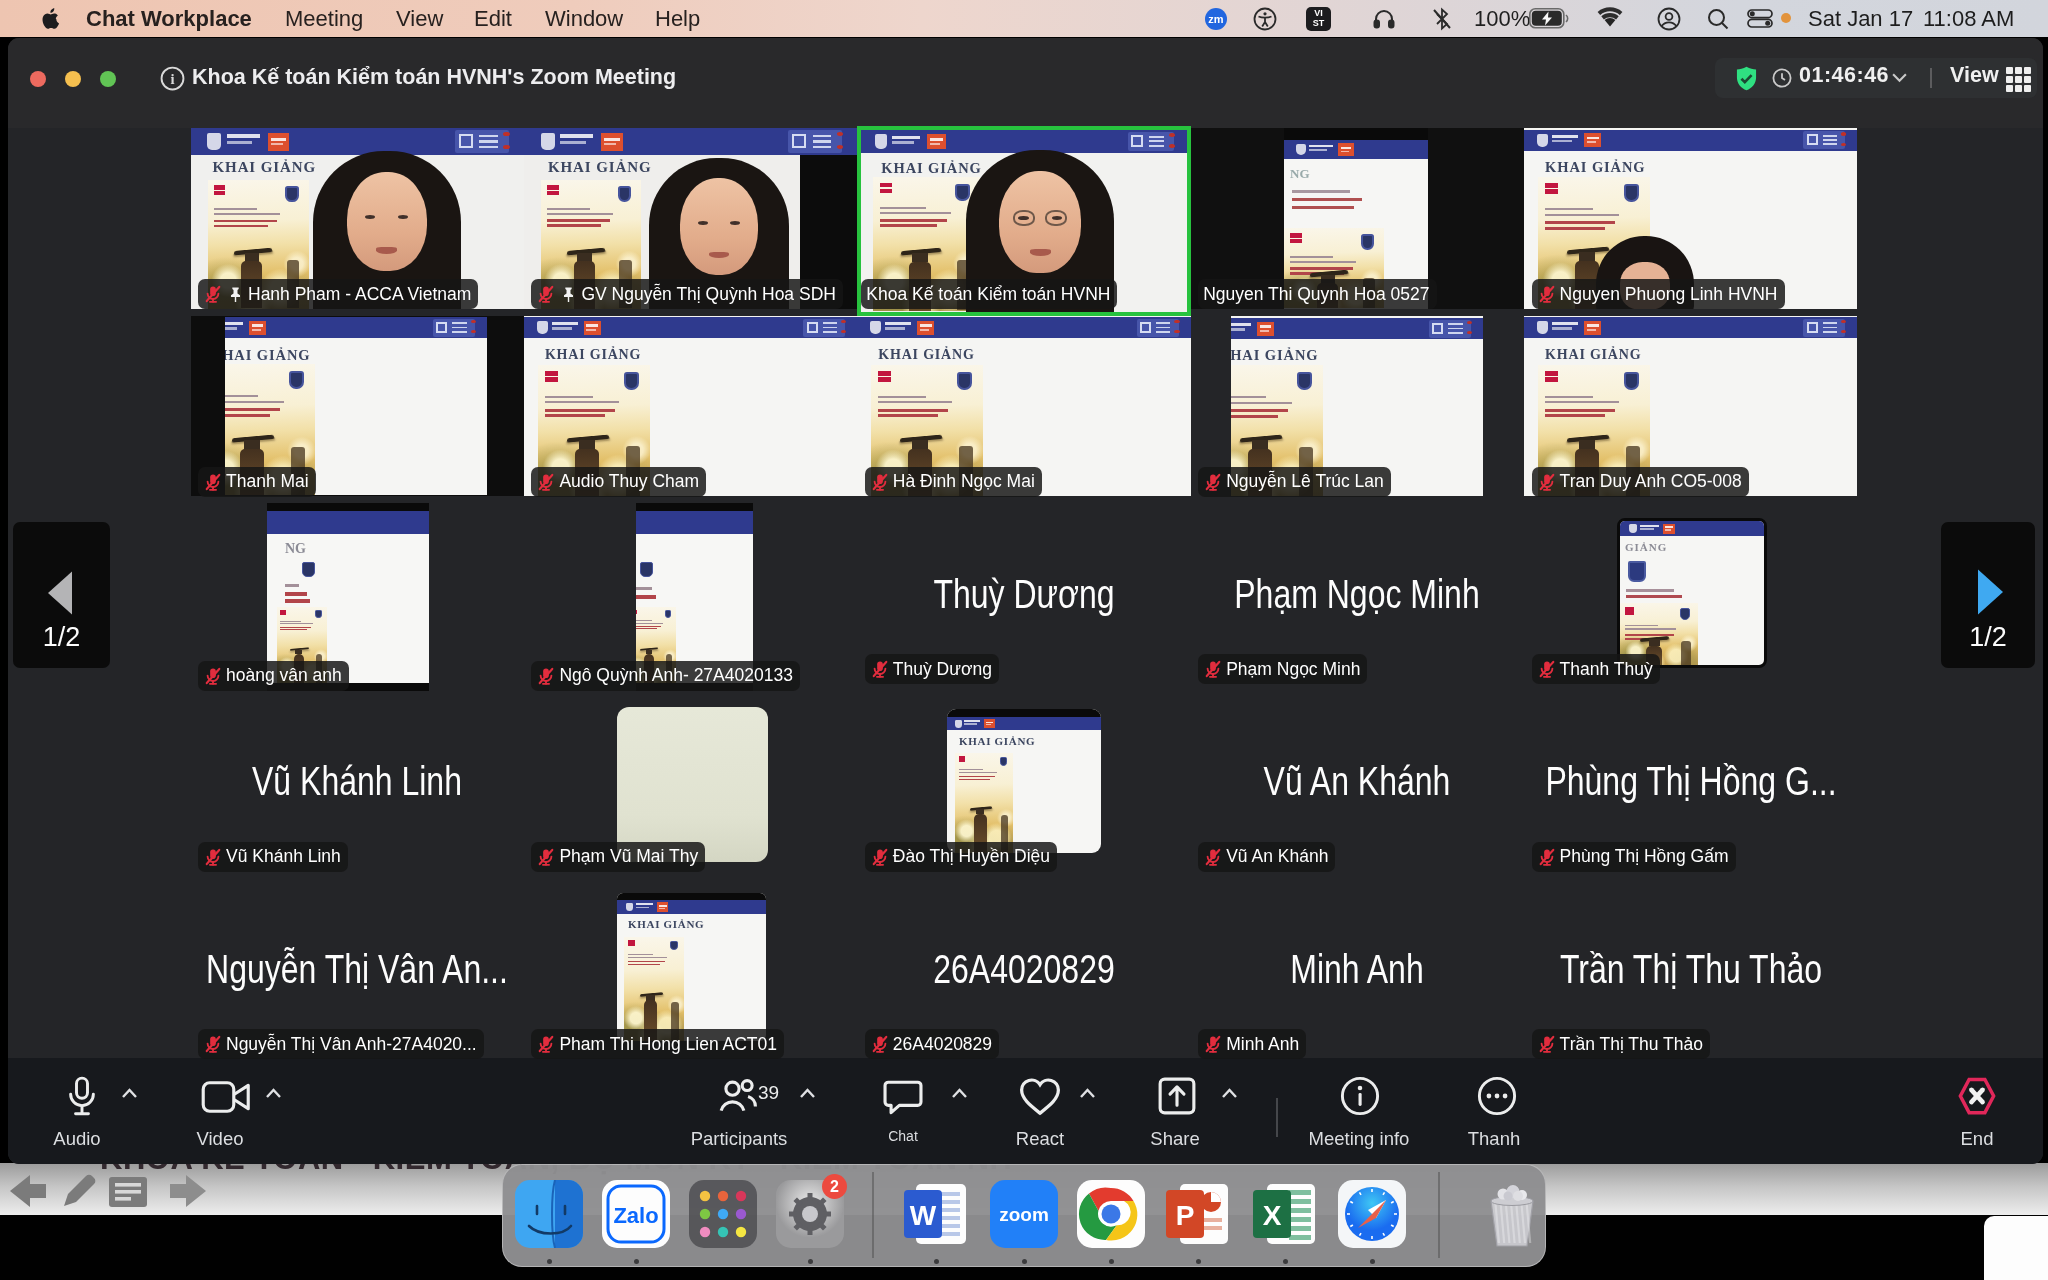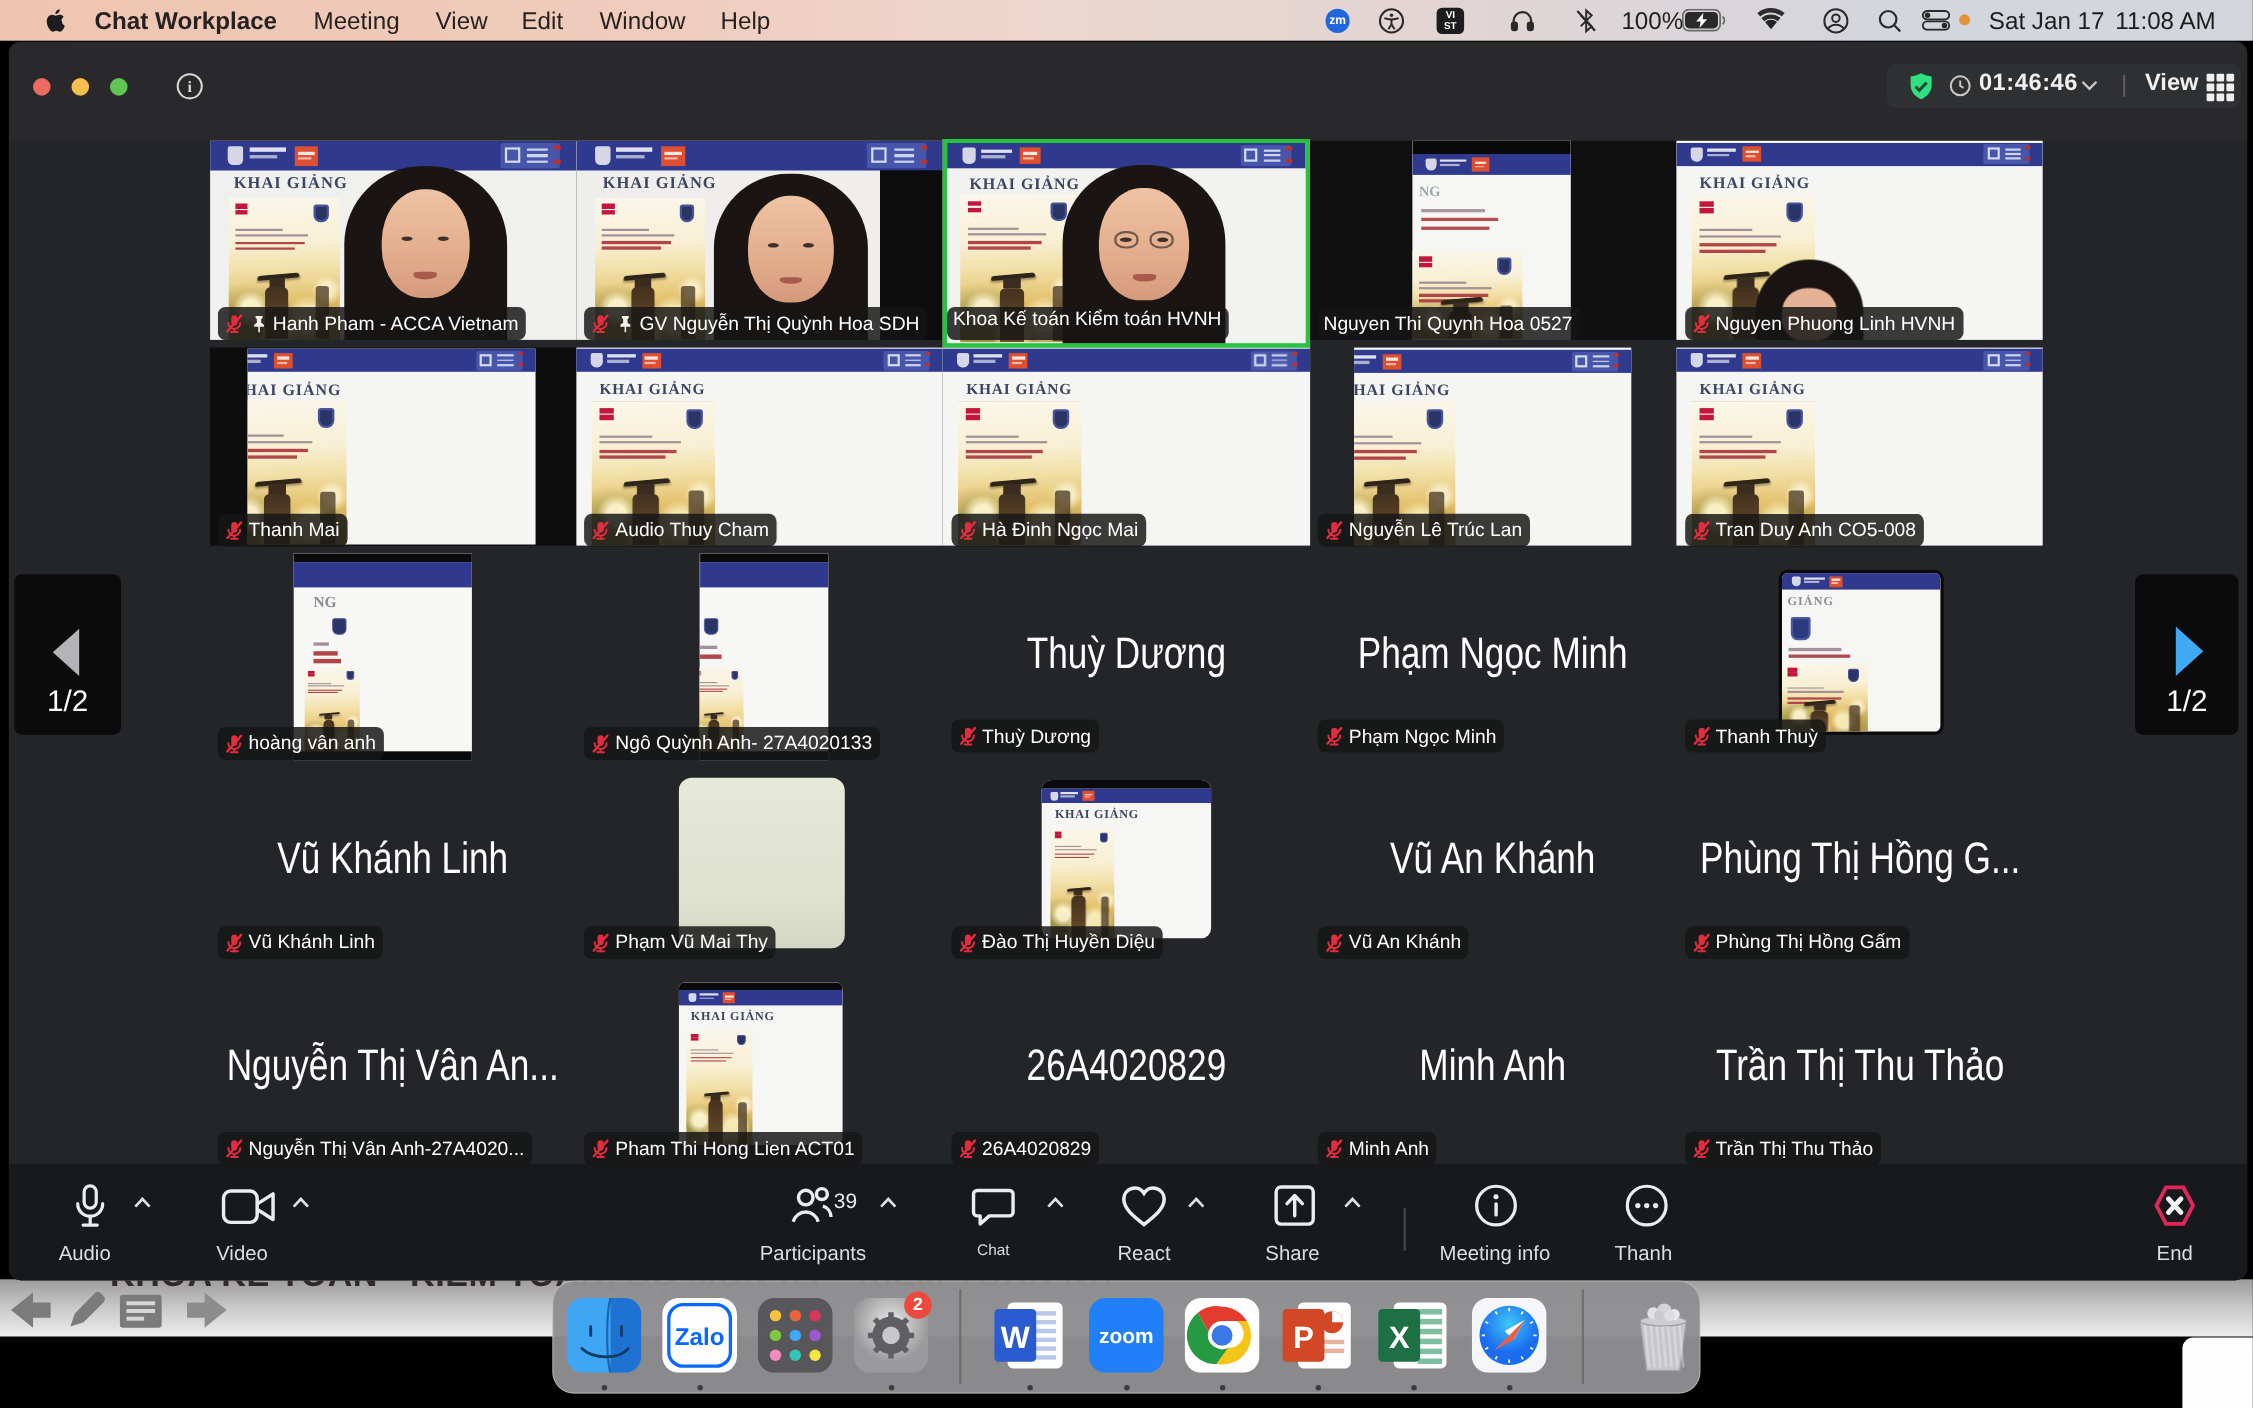--- a/index.html
+++ b/index.html
@@ -96,20 +96,21 @@
     <div style="position:absolute;left:0;top:0;width:2035px;height:90px;background:#29292b;"></div>
     <div style="position:absolute;left:21.5px;top:33px;width:16px;height:16px;border-radius:50%;background:#ed6a5f;"></div>
     <div style="position:absolute;left:56.5px;top:33px;width:16px;height:16px;border-radius:50%;background:#f5bf4f;"></div>
     <div style="position:absolute;left:91.5px;top:33px;width:16px;height:16px;border-radius:50%;background:#61c455;"></div>
     <svg style="position:absolute;left:152px;top:28px" width="25" height="25" viewBox="0 0 24 24">
 <g fill="none" stroke="#d9d9d9" stroke-width="1.8">
         <circle cx="12" cy="12" r="10.5"></circle>
       </g>
 <text x="12" y="17.2" font-size="14" font-weight="700" fill="#d9d9d9" text-anchor="middle" font-family="Liberation Serif,serif">i</text>
     </svg>
+    <div style="position:absolute;left:184px;top:27px;font-size:21.5px;font-weight:700;color:#ededef;">Khoa Kế toán Kiểm toán HVNH's Zoom Meeting</div>
     <div style="position:absolute;left:1707px;top:20px;width:322px;height:40px;background:#2e3032;border-radius:8px;">
       <svg style="position:absolute;left:18px;top:7px" width="27" height="27" viewBox="0 0 24 24">
 <path fill="#2fe081" d="M12 1.5 C9 3.2 6 3.8 3.5 4 v7 c0 5.5 3.7 9.4 8.5 11.5 4.8-2.1 8.5-6 8.5-11.5 v-7 C18 3.8 15 3.2 12 1.5 Z"></path>
 <path fill="none" stroke="#1c4a33" stroke-width="2.4" d="M7.5 12.2 l3 3 l6-6.2"></path>
       </svg>
       <svg style="position:absolute;left:57px;top:10px" width="20" height="20" viewBox="0 0 20 20">
 <g fill="none" stroke="#c9c9c9" stroke-width="1.8">
           <circle cx="10" cy="10" r="8.6"></circle>
           <path d="M10 5.2 V10 L13 12"></path>
         </g>
@@ -279,21 +280,21 @@
         <div style="position:absolute;left:84.1px;top:82.8px;width:13.4px;height:50.7px;background:rgba(70,52,30,.75);border-radius:3px 3px 0 0;"></div>
       </div>
       <div style="position:absolute;left:105.2px;top:20px;width:147.6px;height:213.2px;background:#1a1512;border-radius:70.8px 70.8px 17.7px 17.7px;"></div>
       <div style="position:absolute;left:138.0px;top:41.3px;width:82px;height:101.7px;background:linear-gradient(180deg,#eec3a4 0%,#e2ac8b 62%,#d49a7c 100%);border-radius:48% 48% 46% 46%;"></div>
       <div style="position:absolute;left:156.9px;top:86.1px;width:10.7px;height:4.1px;background:#40302a;border-radius:50%;"></div>
       <div style="position:absolute;left:190.5px;top:86.1px;width:10.7px;height:4.1px;background:#40302a;border-radius:50%;"></div>
       <div style="position:absolute;left:151.9px;top:80.3px;width:22.1px;height:15.6px;border:2px solid #6e584a;border-radius:45%;"></div>
       <div style="position:absolute;left:183.9px;top:80.3px;width:22.1px;height:15.6px;border:2px solid #6e584a;border-radius:45%;"></div>
       <div style="position:absolute;left:168.3px;top:118.6px;width:21.3px;height:7.0px;background:#a85a4c;border-radius:30% 30% 60% 60%;"></div>
     </div>
-    <div style="position:absolute;left:853.3px;top:241px;height:30px;display:flex;align-items:flex-start;background:rgba(22,22,22,.84);border-radius:7px;padding:0 7px 0 5px;gap:3px;color:#fff;font-size:17.5px;white-space:nowrap;z-index:6;">
+    <div style="position:absolute;left:853.3px;top:241px;height:30px;display:flex;align-items:center;background:rgba(22,22,22,.84);border-radius:7px;padding:0 7px 0 5px;gap:3px;color:#fff;font-size:17.5px;white-space:nowrap;z-index:6;">
       <span>Khoa Kế toán Kiểm toán HVNH</span>
     </div>
     <div style="position:absolute;left:1182.7px;top:90px;width:333.4px;height:180.5px;background:#101010;"></div>
     <div style="position:absolute;left:1276px;top:90px;width:144px;height:180.5px;background:#f6f6f4;overflow:hidden;">
       <div style="position:absolute;left:0;top:0;width:100%;height:12px;background:#0a0a0a;"></div>
       <div style="position:absolute;left:0px;top:12px;width:144px;height:19px;background:#2f3a8e;">
         <div style="position:absolute;left:11.8px;top:3.6px;width:10.0px;height:11.8px;background:#e8e9f2;border-radius:2px 2px 5px 5px;opacity:.9;"></div>
         <div style="position:absolute;left:25.3px;top:4.5px;width:23.5px;height:2.7px;background:rgba(255,255,255,.85);"></div>
         <div style="position:absolute;left:25.3px;top:9.0px;width:18.1px;height:2.3px;background:rgba(255,255,255,.6);"></div>
         <div style="position:absolute;left:54.3px;top:3.2px;width:15.4px;height:12.7px;background:#dd4f2e;">

